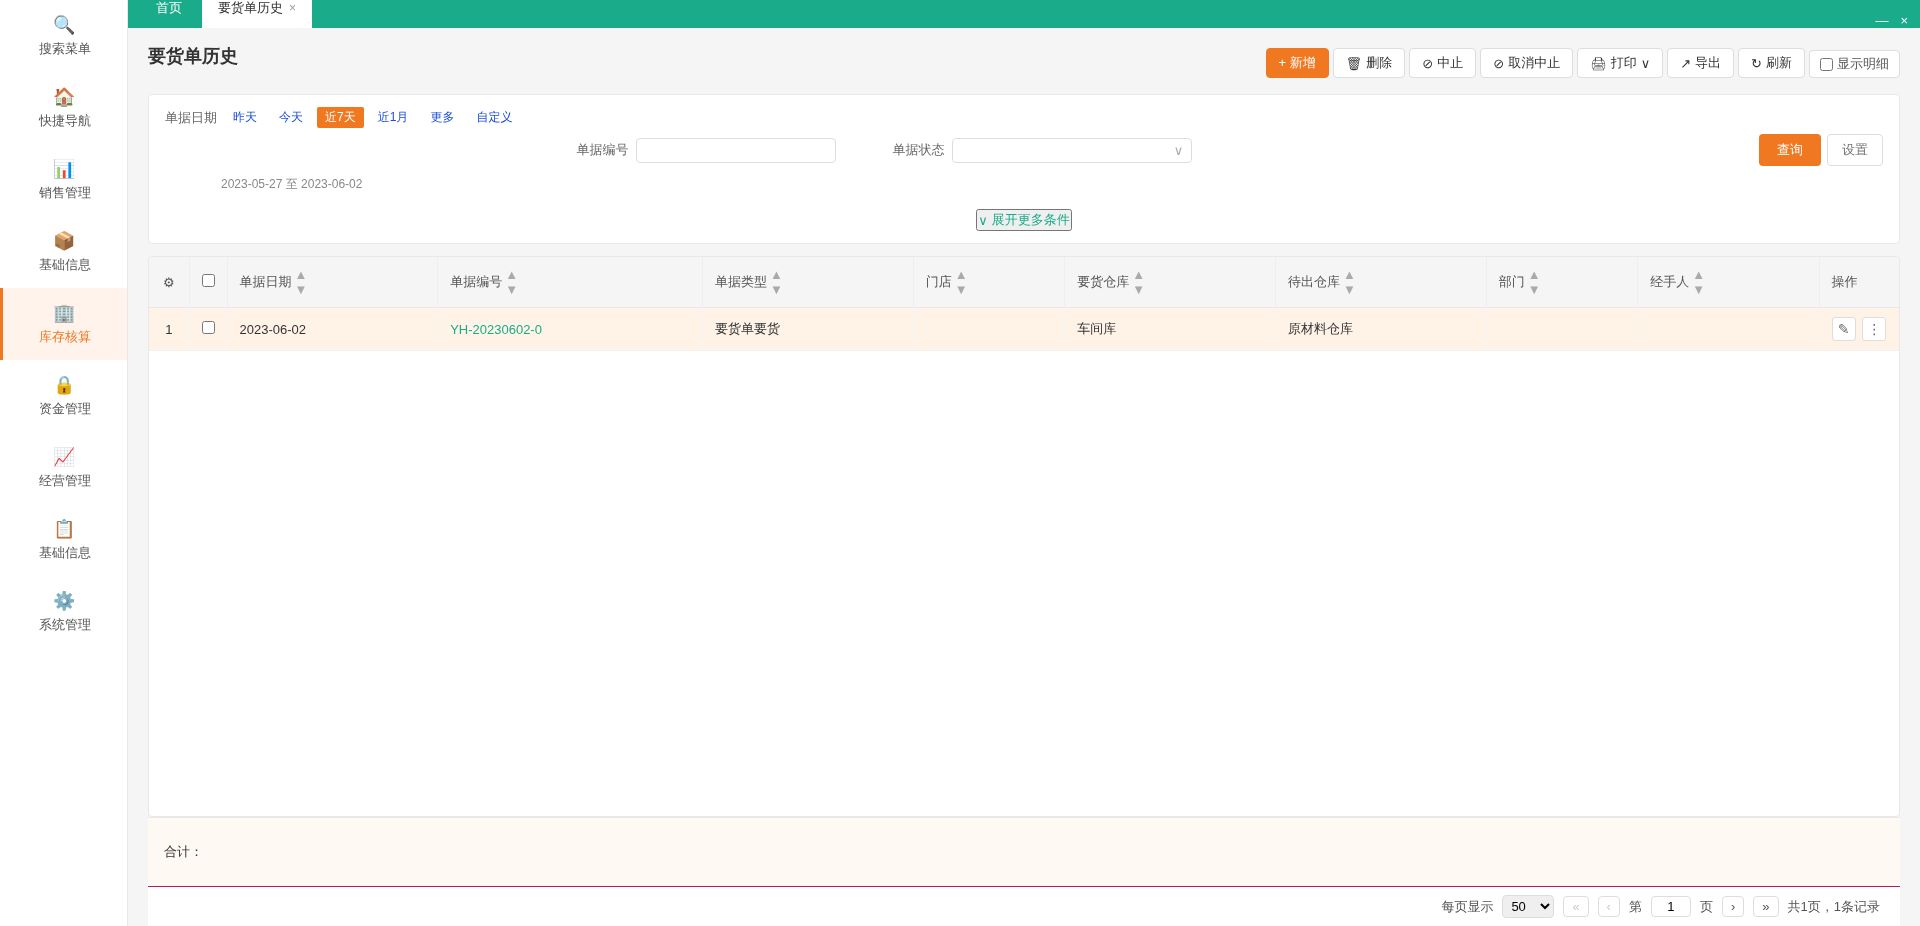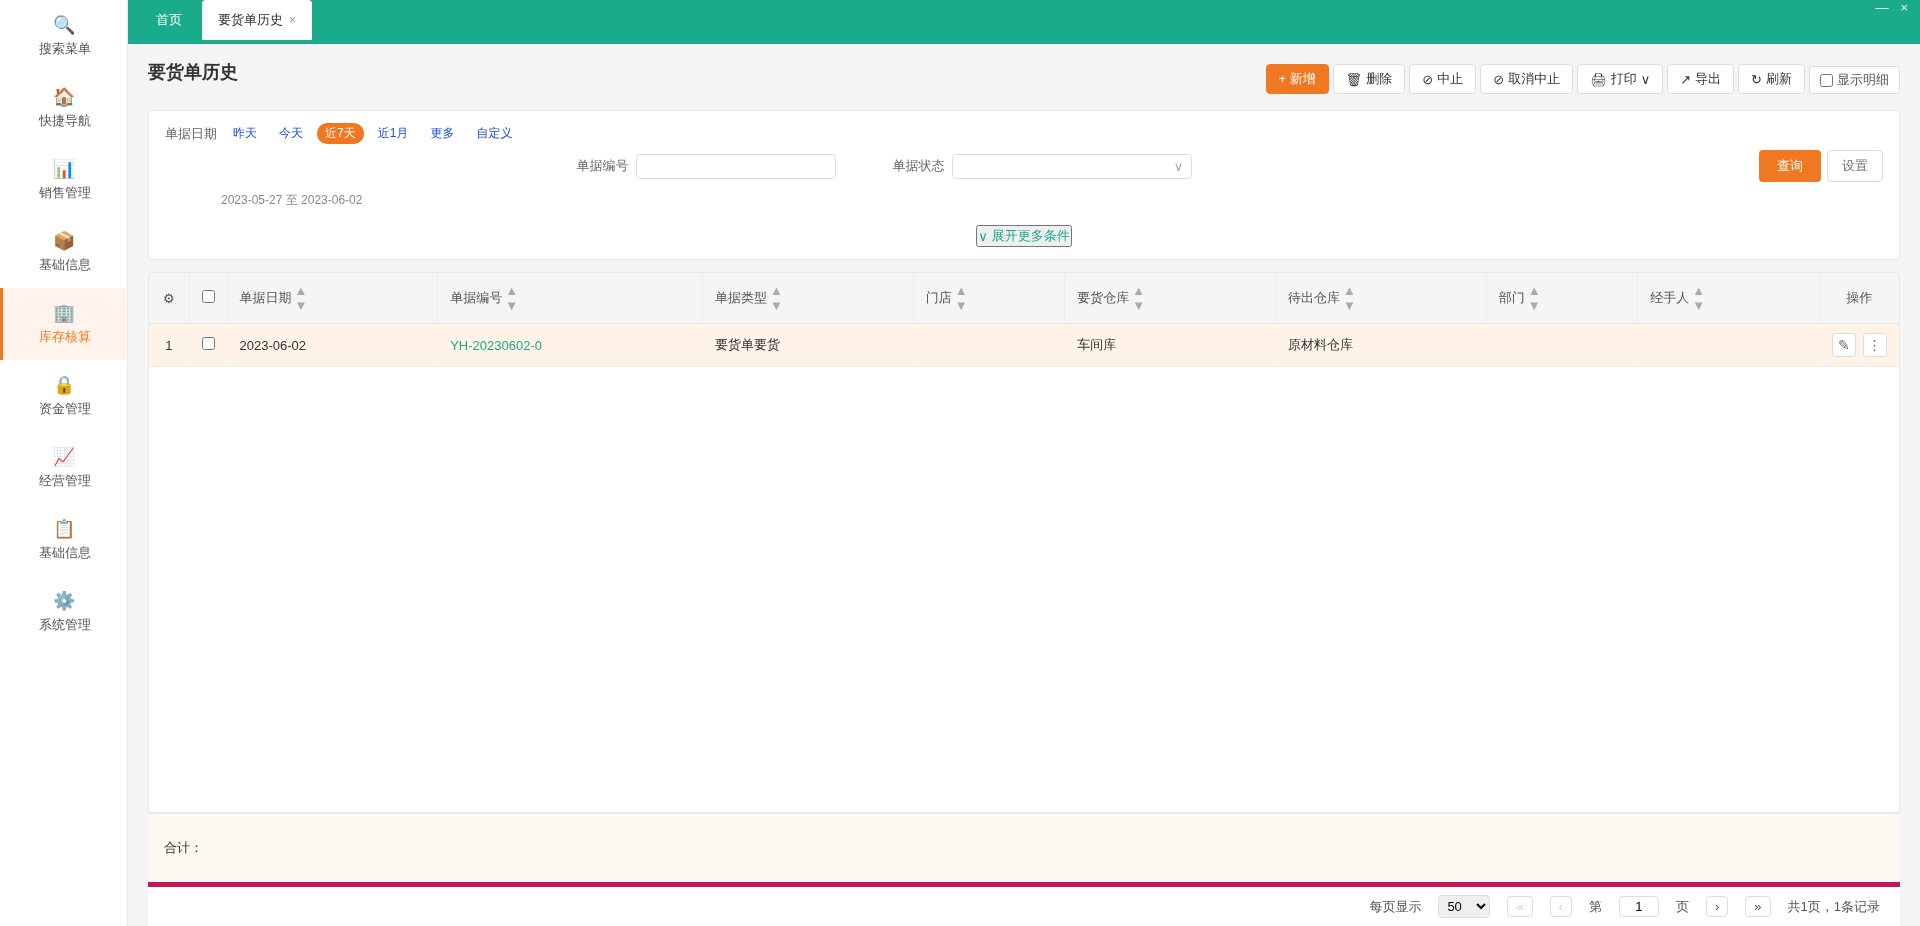--- a/index.html
+++ b/index.html
@@ -35,24 +35,24 @@
     
     .main {
       flex: 1;
       display: flex;
       flex-direction: column;
       overflow: hidden;
     }
 
     
     .topbar {
-      height: 44px;
+      height: 28px;
       background: #1aab8a;
       display: flex;
-      align-items: flex-start;
+      align-items: flex-end;
       padding: 0 12px;
       gap: 4px;
       flex-shrink: 0;
     }
     .topbar-tab {
       height: 40px;
       padding: 0 16px;
       display: flex;
       align-items: center;
       cursor: pointer;
@@ -129,21 +129,21 @@
       border-radius: 10px;
       cursor: pointer;
       font-size: 12px;
       color: #1d4ed8;
       background: none;
       border: none;
     }
     .date-btn.active {
       background: #f07820;
       color: #fff;
-      border-radius: 10px;
+      border-radius: 2px;
     }
     .date-range {
       color: #888;
       font-size: 12px;
     }
     .filter-input {
       border: 1px solid #ddd;
       border-radius: 4px;
       padding: 4px 8px;
       width: 200px;
@@ -224,44 +224,44 @@
     tbody td {
       padding: 9px 12px;
       color: #333;
       font-size: 13px;
       border-right: 1px solid #f5f5f5;
     }
     tbody td:last-child { border-right: none; }
     .td-link { color: #1aab8a; cursor: pointer; }
     .settings-col { width: 40px; text-align: center; }
     .checkbox-col { width: 36px; text-align: center; }
-    .op-col { width: 80px; text-align: center; }
+    .op-col { width: 80px; }
 
     .th-sort { display: flex; align-items: center; gap: 3px; }
     .sort-arrows { display: flex; flex-direction: column; font-size: 8px; color: #aaa; }
 
     
     .table-footer {
       background: #fef9f3;
       border-top: 1px solid #e8e8e8;
       padding: 25px 16px;
       display: flex;
       align-items: center;
       font-size: 13px;
       color: #333;
       flex-shrink: 0;
     }
     .page-bar {
       background: #fff;
-      border-top: 5px solid #be185d;
+      border-top: 1px solid #be185d;
       padding: 8px 20px;
       display: flex;
       align-items: center;
       justify-content: flex-end;
-      gap: 17px;
+      gap: 9px;
       flex-shrink: 0;
       font-size: 13px;
       color: #555;
     }
     .page-bar select {
       border: 1px solid #ddd;
       border-radius: 4px;
       padding: 2px 4px;
       font-size: 13px;
     }

